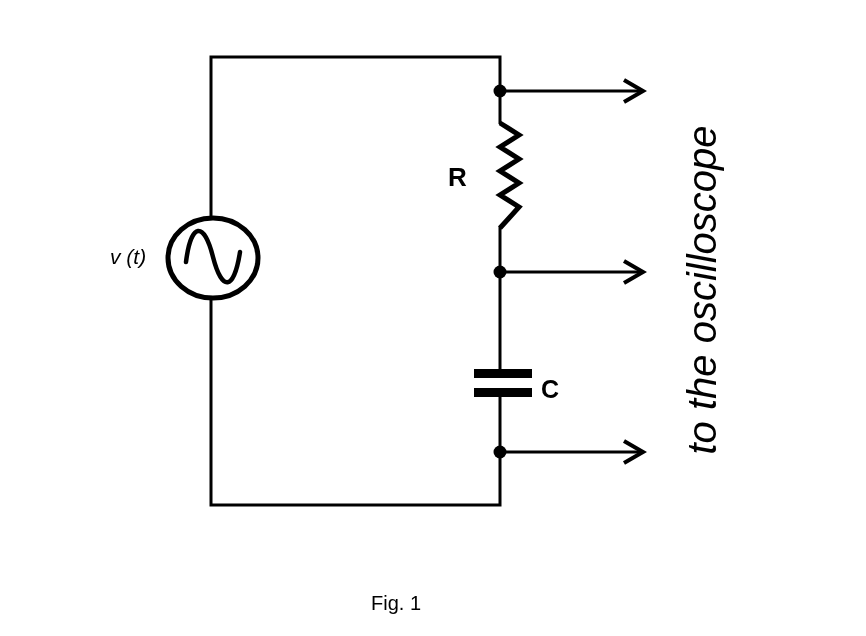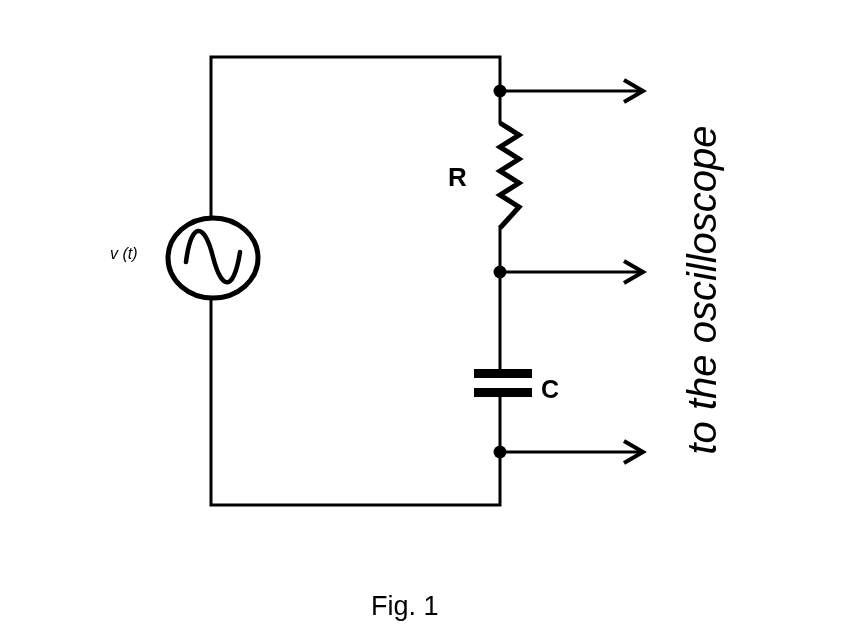--- a/index.html
+++ b/index.html
@@ -16,38 +16,38 @@
   }
   .label {
     position: absolute;
     color: var(--line, #000000);
     white-space: nowrap;
     line-height: 1;
     user-select: none;
   }
   .label-source {
     left: 110px; top: 246px;
-    font-size: 16px; font-style: italic;
+    font-size: 21px; font-style: italic;
   }
   .label-resistor {
     left: 448px; top: 164px;
     font-size: 26px; font-weight: bold;
   }
   .label-capacitor {
     left: 541px; top: 377px;
     font-size: 25px; font-weight: bold;
   }
   .label-output {
     left: 702px; top: 290px;
     font-size: 40px; font-style: italic;
     transform: translate(-50%, -50%) rotate(-90deg);
   }
   .label-caption {
     left: 371px; top: 593px;
-    font-size: 27px;
+    font-size: 20px;
   }
 </style>
 </head>
 <body>
 
 <div>
 
   <svg class="stage" viewBox="0 0 866 636" aria-hidden="true">
 
     <g stroke="currentColor" stroke-width="3" fill="none">

